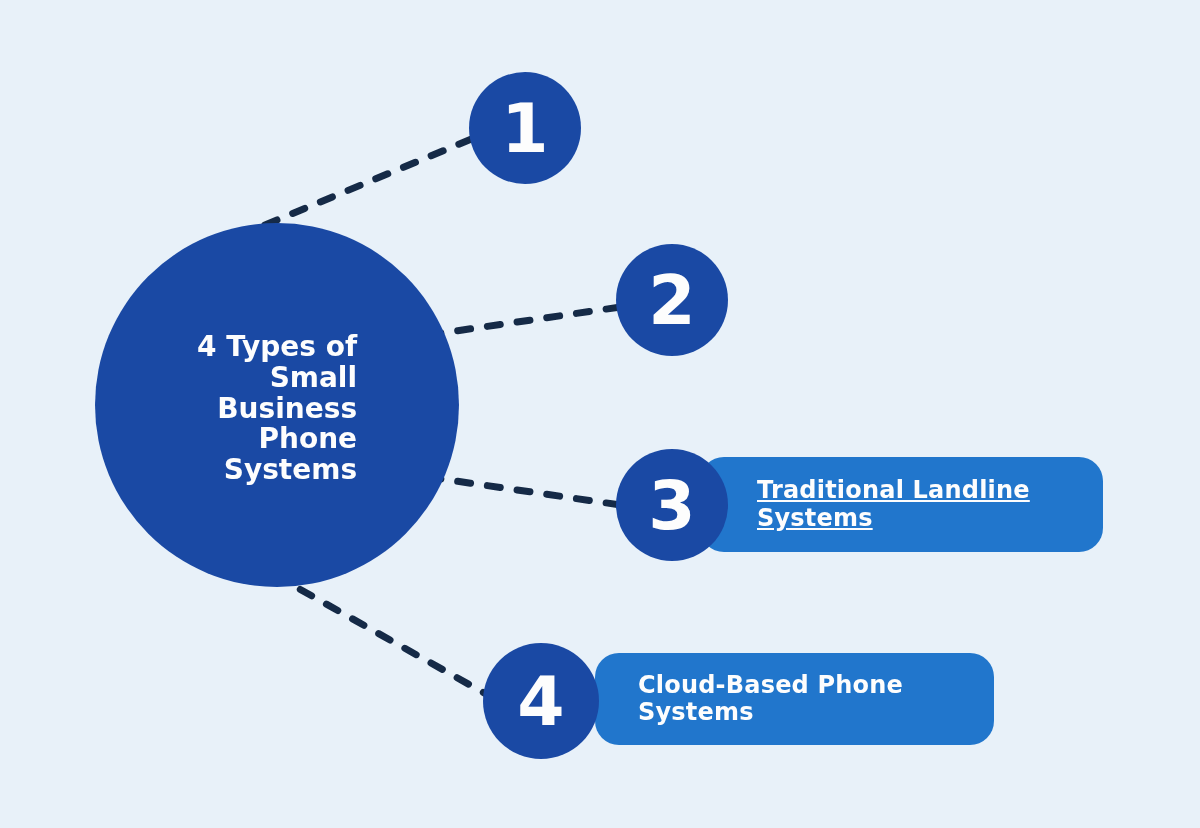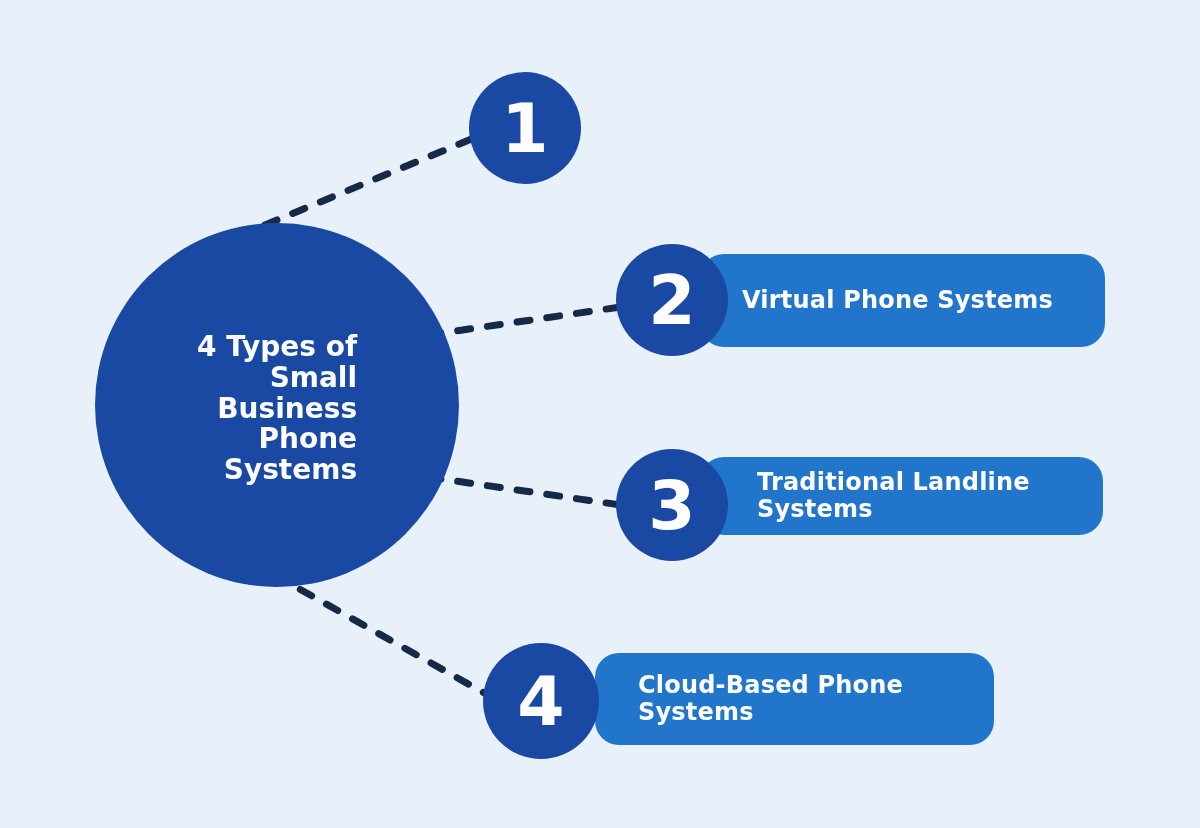--- a/index.html
+++ b/index.html
@@ -53,21 +53,21 @@
     justify-content: center;
     color: var(--text-white, #fdfdfd);
     font-weight: 700;
     font-size: 68px;
   }
 
   .i1-bar   { left: 562px; top: 82px;  width: 396px; height: 95px;  padding-left: 36px; }
   .i1-badge { left: 469px; top: 72px;  width: 112px; height: 112px; }
   .i2-bar   { left: 700px; top: 254px; width: 405px; height: 93px;  padding-left: 42px; }
   .i2-badge { left: 616px; top: 244px; width: 112px; height: 112px; }
-  .i3-bar   { left: 700px; top: 457px; width: 403px; height: 78px;  padding-left: 57px; }
+  .i3-bar   { left: 700px; top: 457px; width: 403px; height: 95px;  padding-left: 57px; text-decoration: underline; }
   .i3-badge { left: 616px; top: 449px; width: 112px; height: 112px; }
   .i4-bar   { left: 595px; top: 653px; width: 399px; height: 92px;  padding-left: 43px; }
   .i4-badge { left: 483px; top: 643px; width: 116px; height: 116px; }
 
   .central-circle {
     position: absolute;
     z-index: 4;
     left: 95px;
     top: 223px;
     width: 364px;
@@ -97,23 +97,20 @@
     <path class="connector" d="M265 225 L505 125"></path>
     <path class="connector" d="M428 335 L648 303"></path>
     <path class="connector" d="M428 477 L648 509"></path>
     <path class="connector" d="M248 560 L518 712"></path>
   </svg>
 
   <div class="badge i1-badge">
     <span>1</span>
   </div>
 
-  <div class="bar i2-bar">
-    <span>Virtual Phone Systems</span>
-  </div>
   <div class="badge i2-badge">
     <span>2</span>
   </div>
 
   <div class="bar i3-bar">
     <span>Traditional Landline
 Systems</span>
   </div>
   <div class="badge i3-badge">
     <span>3</span>

